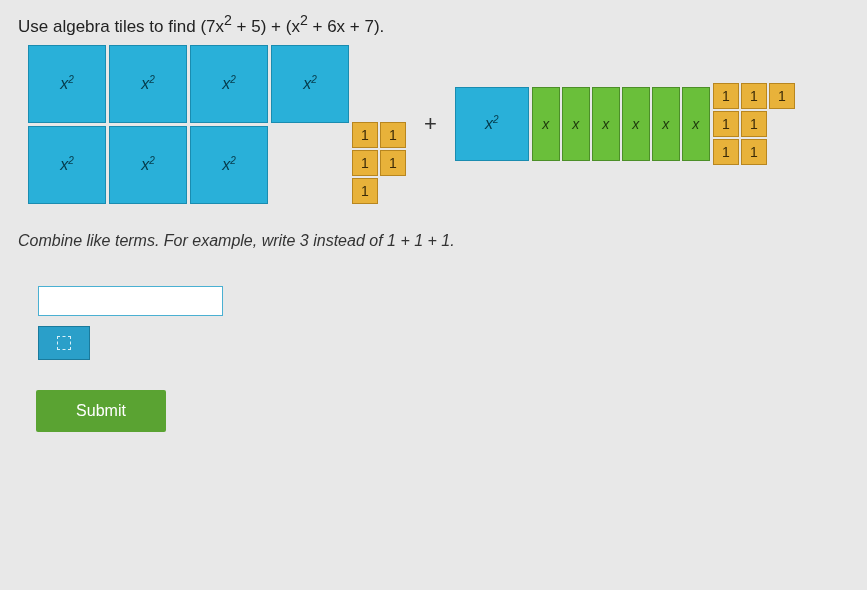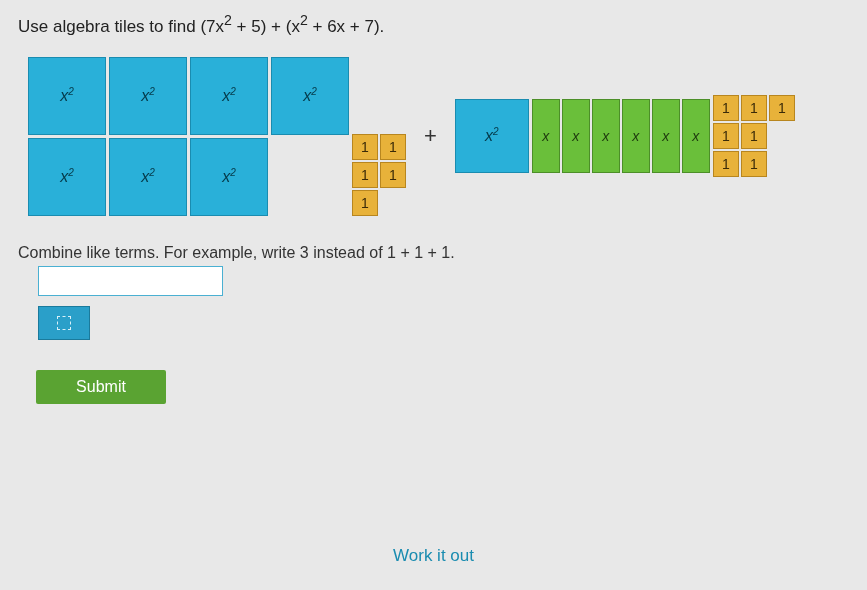--- a/index.html
+++ b/index.html
@@ -8,21 +8,21 @@
       background: #e8e8e8;
       width: 867px;
       height: 590px;
       padding: 12px 18px;
       position: relative;
       color: #333;
     }
     .question {
       font-size: 17px;
       color: #222;
-      margin-bottom: 20px;
+      margin-bottom: 8px;
     }
     .tiles-area {
       display: flex;
       gap: 14px;
       margin-bottom: 28px;
       margin-left: 10px;
     }
     .left-group { display: flex; align-items: flex-start; gap: 3px; }
     .x2-grid {
       display: grid;
@@ -94,23 +94,24 @@
       font-size: 16px;
       color: #053a4a;
     }
     .right-tile-x2 sup { font-size: 10px; }
     .right-ones {
       display: flex;
       flex-direction: column;
       gap: 2px;
     }
     .instruction {
+      font-style: italic;
       font-size: 16px;
       color: #333;
-      margin-bottom: 4px;
+      margin-bottom: 36px;
     }
     .input-row {
       margin-left: 20px;
       margin-bottom: 10px;
     }
     .answer-input {
       width: 185px;
       height: 30px;
       border: 1px solid #4ab0d2;
       background: #fff;
@@ -130,21 +131,21 @@
       position: relative;
     }
     .tile-hint-inner {
       width: 14px; height: 14px;
       border: 1px dashed #d9f0f8;
       background: transparent;
     }
     .submit-btn {
       margin-left: 18px;
       width: 130px;
-      height: 34px;
+      height: 42px;
       background: #5aa332;
       color: #fff;
       border: none;
       font-size: 16px;
       cursor: pointer;
       border-radius: 2px;
     }
     .footer {
       position: absolute;
       bottom: 18px;
@@ -252,17 +253,16 @@
   <input type="text" class="answer-input" placeholder="" style="">
 </div>
 
 <div class="tile-hint">
   <div class="tile-hint-inner"></div>
 </div>
 
 <button class="submit-btn">Submit</button>
 
 <div class="footer">
-  <span class="work-link">Work it out</span>
 </div>
 
 
 
 
 </body></html>

